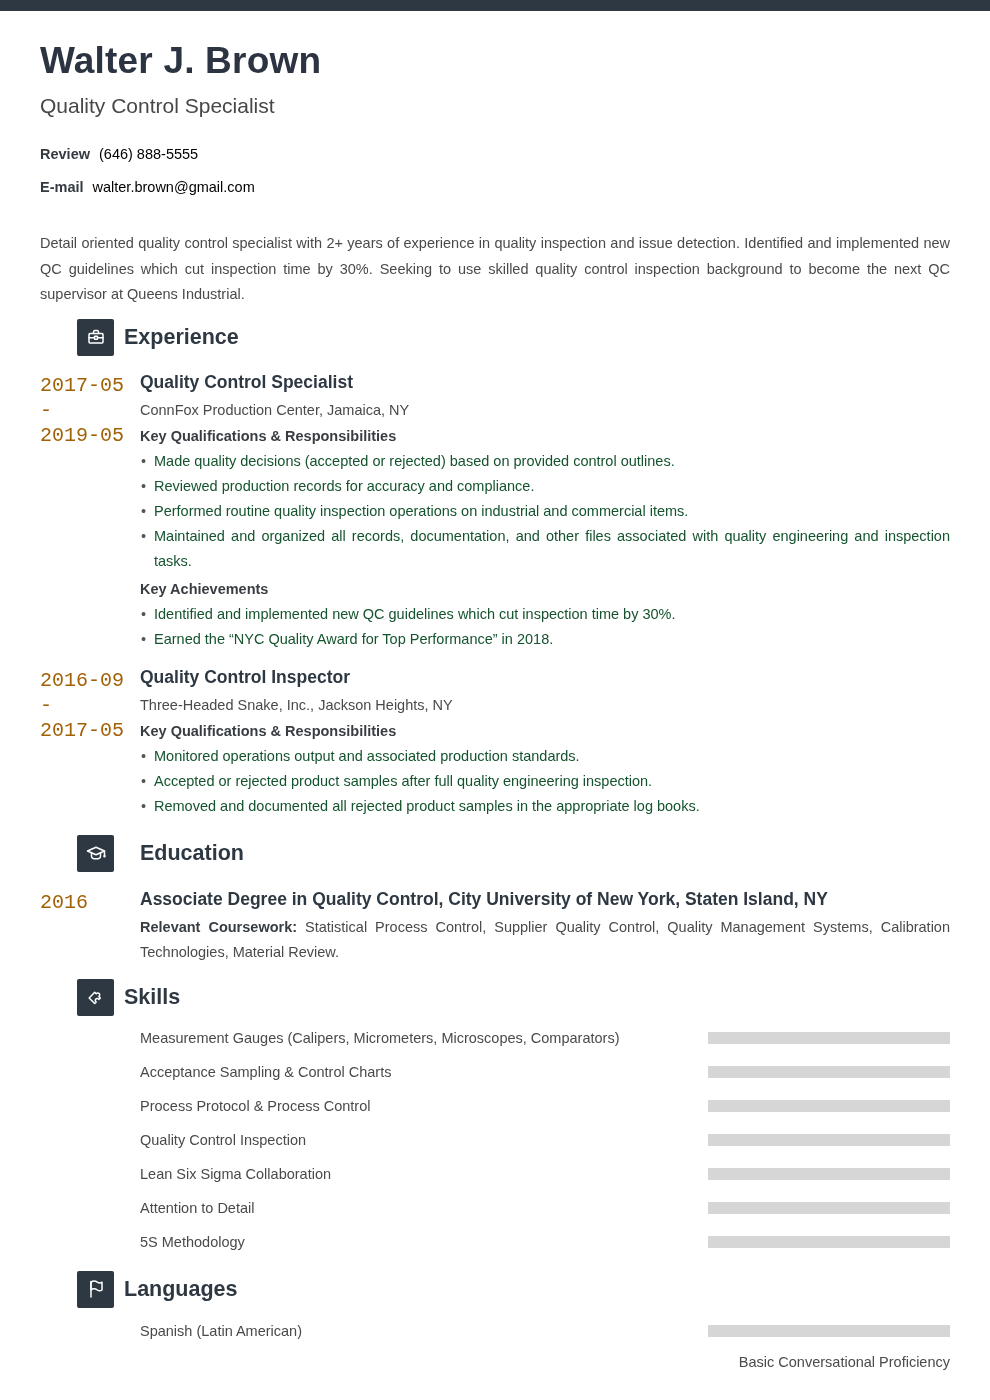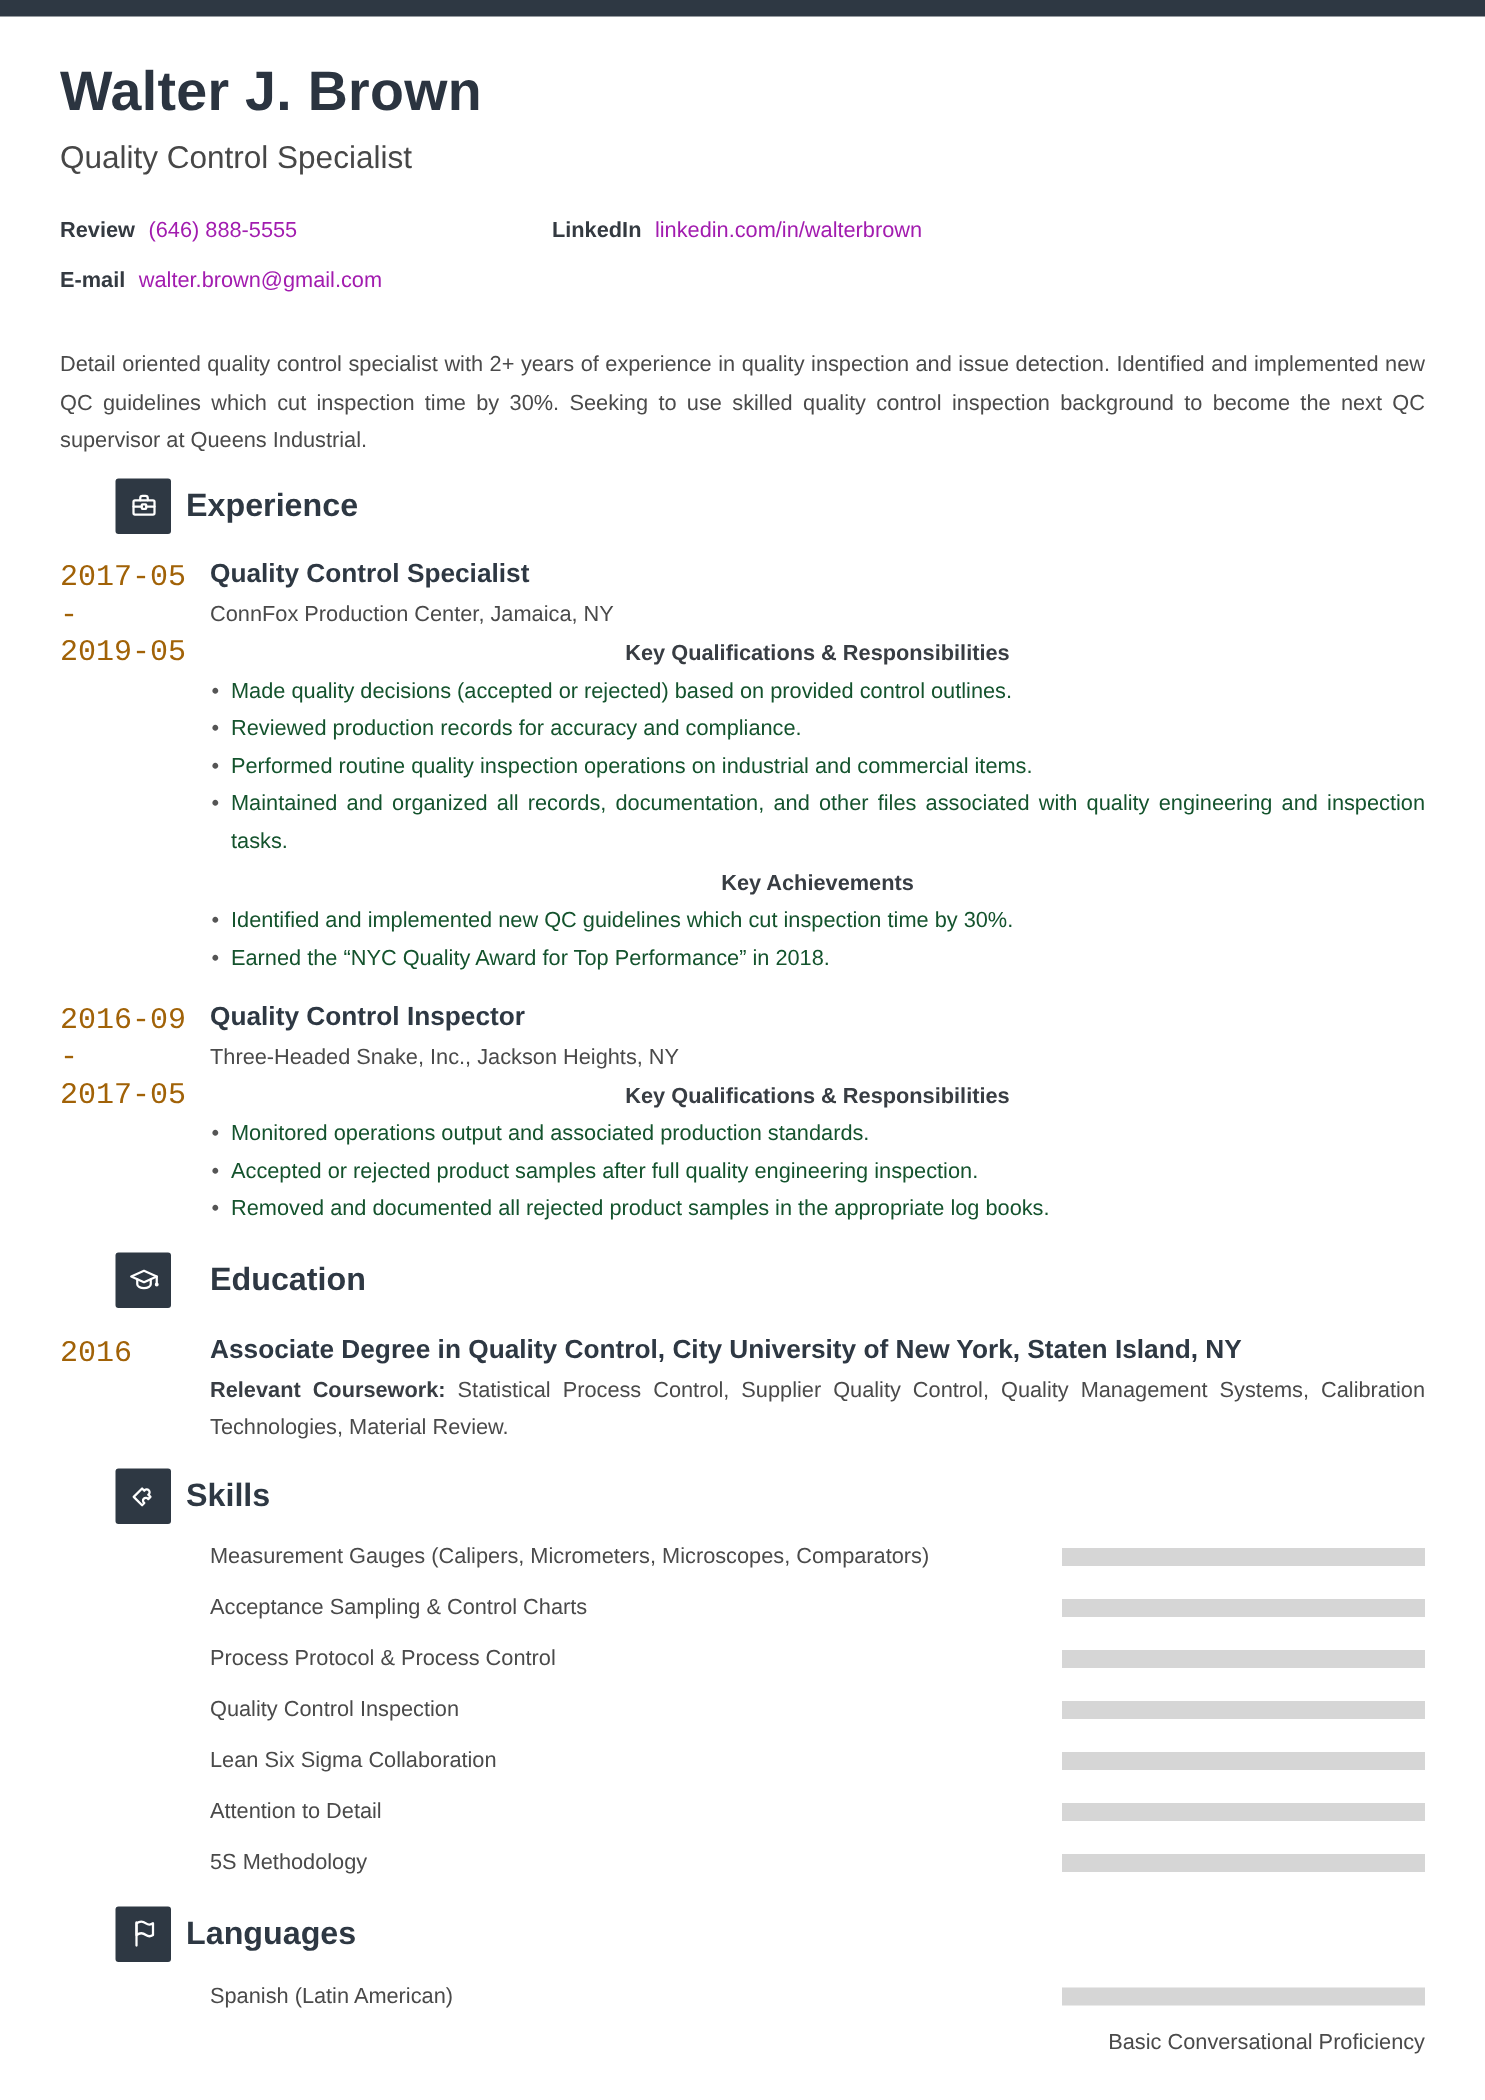--- a/index.html
+++ b/index.html
@@ -10,37 +10,37 @@
   }
   .top-bar{height:11px;width:100%;background:#2e3843;}
   .page{padding:0 40px;}
 
   
   .name{margin:29px 0 0;font-size:37px;line-height:42px;font-weight:bold;color:#2b3440;letter-spacing:.2px;}
   .job-title{margin-top:12px;font-size:21px;line-height:24px;color:#474747;}
 
   .contact{margin-top:27px;display:grid;grid-template-columns:328px auto;row-gap:14px;font-size:14.5px;line-height:19px;}
   .contact-item .lbl{font-weight:bold;color:#343a41;margin-right:9px;}
-  .contact-item .val{color:#a21caf;}
+  .contact-item .val{color:#000000;}
 
   .summary{margin-top:34px;font-size:14.5px;line-height:25.5px;color:#4a4a4a;text-align:justify;}
 
   
   .sec-head{display:flex;align-items:center;margin-top:0;padding-left:37px;}
   .sec-badge{width:37px;height:37px;background:#2e3843;border-radius:2px;display:flex;align-items:center;justify-content:center;flex:0 0 37px;}
   .sec-badge svg{display:block;}
   .sec-title{margin-left:10px;font-size:21.5px;font-weight:bold;color:#2e3843;}
 
   
   .entry{display:grid;grid-template-columns:100px 1fr;}
   .dates{font-size:20px;line-height:25px;color:#a16207;padding-top:3px;font-family:Liberation Mono, monospace;}
   .entry-main{min-width:0;}
   .role{font-size:17.5px;line-height:24px;font-weight:bold;color:#2e3843;}
   .company{margin-top:5px;font-size:14.5px;line-height:22px;color:#4a4a4a;}
-  .subhead{margin-top:4px;font-size:14.5px;line-height:22px;font-weight:bold;color:#383d43;text-align:center;}
+  .subhead{margin-top:4px;font-size:14.5px;line-height:22px;font-weight:bold;color:#383d43;}
   .bullets{margin-top:2px;}
   .bullet{position:relative;padding-left:14px;font-size:14.5px;line-height:25px;color:#14532d;text-align:justify;}
   .bullet::before{content:"\2022";position:absolute;left:1px;color:#555;}
 
   .edu-entry .coursework{margin-top:4px;font-size:14.5px;line-height:25.5px;color:#4a4a4a;text-align:justify;}
   .edu-entry .cw-label{font-weight:bold;color:#383d43;}
 
   
   .meter-rows{margin-left:100px;}
   .meter-row{height:34px;display:flex;align-items:center;justify-content:space-between;}
@@ -66,23 +66,20 @@
 <div class="top-bar"></div>
 
 <div class="page">
 
   <div class="name">Walter J. Brown</div>
   <div class="job-title">Quality Control Specialist</div>
 
   <div class="contact">
     <div class="contact-item" style="grid-column:1;grid-row:1;">
       <span class="lbl">Review</span><span class="val">(646) 888-5555</span>
-    </div>
-    <div class="contact-item" style="grid-column:2;grid-row:1;">
-      <span class="lbl">LinkedIn</span><span class="val">linkedin.com/in/walterbrown</span>
     </div>
     <div class="contact-item" style="grid-column:1;grid-row:2;">
       <span class="lbl">E-mail</span><span class="val">walter.brown@gmail.com</span>
     </div>
   </div>
 
   <div class="summary">Detail oriented quality control specialist with 2+ years of experience in quality inspection and issue detection. Identified and implemented new QC guidelines which cut inspection time by 30%. Seeking to use skilled quality control inspection background to become the next QC supervisor at Queens Industrial.</div>
 
   <div class="sec-head mt-exp-head">
     <span class="sec-badge">

